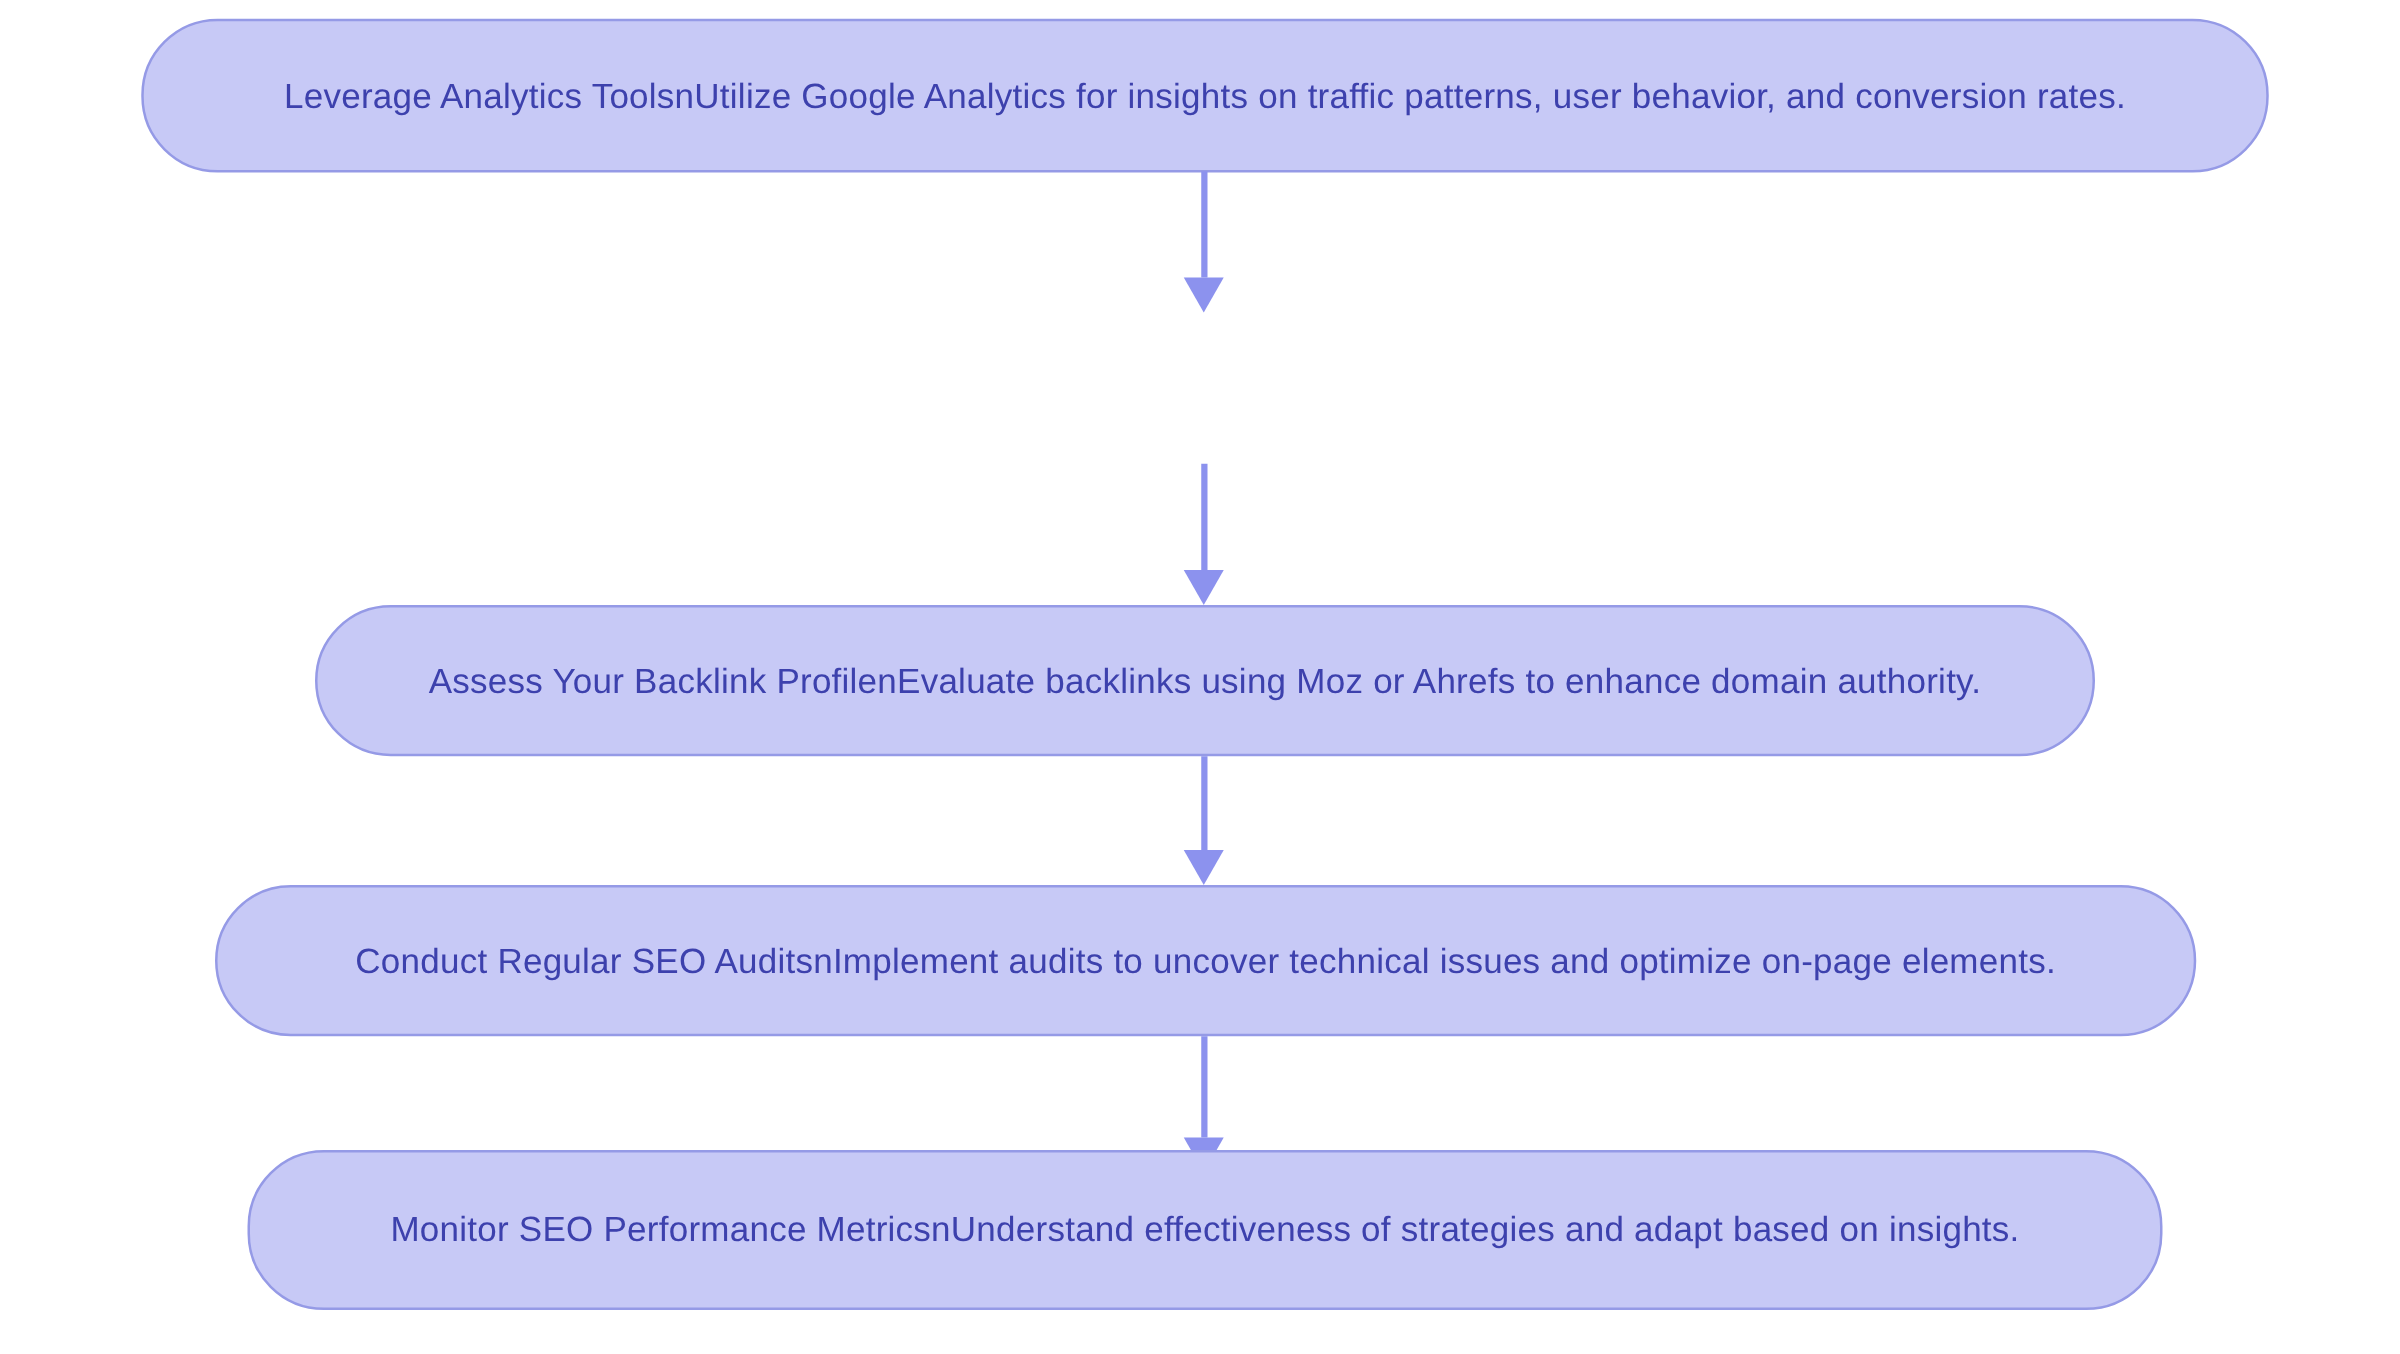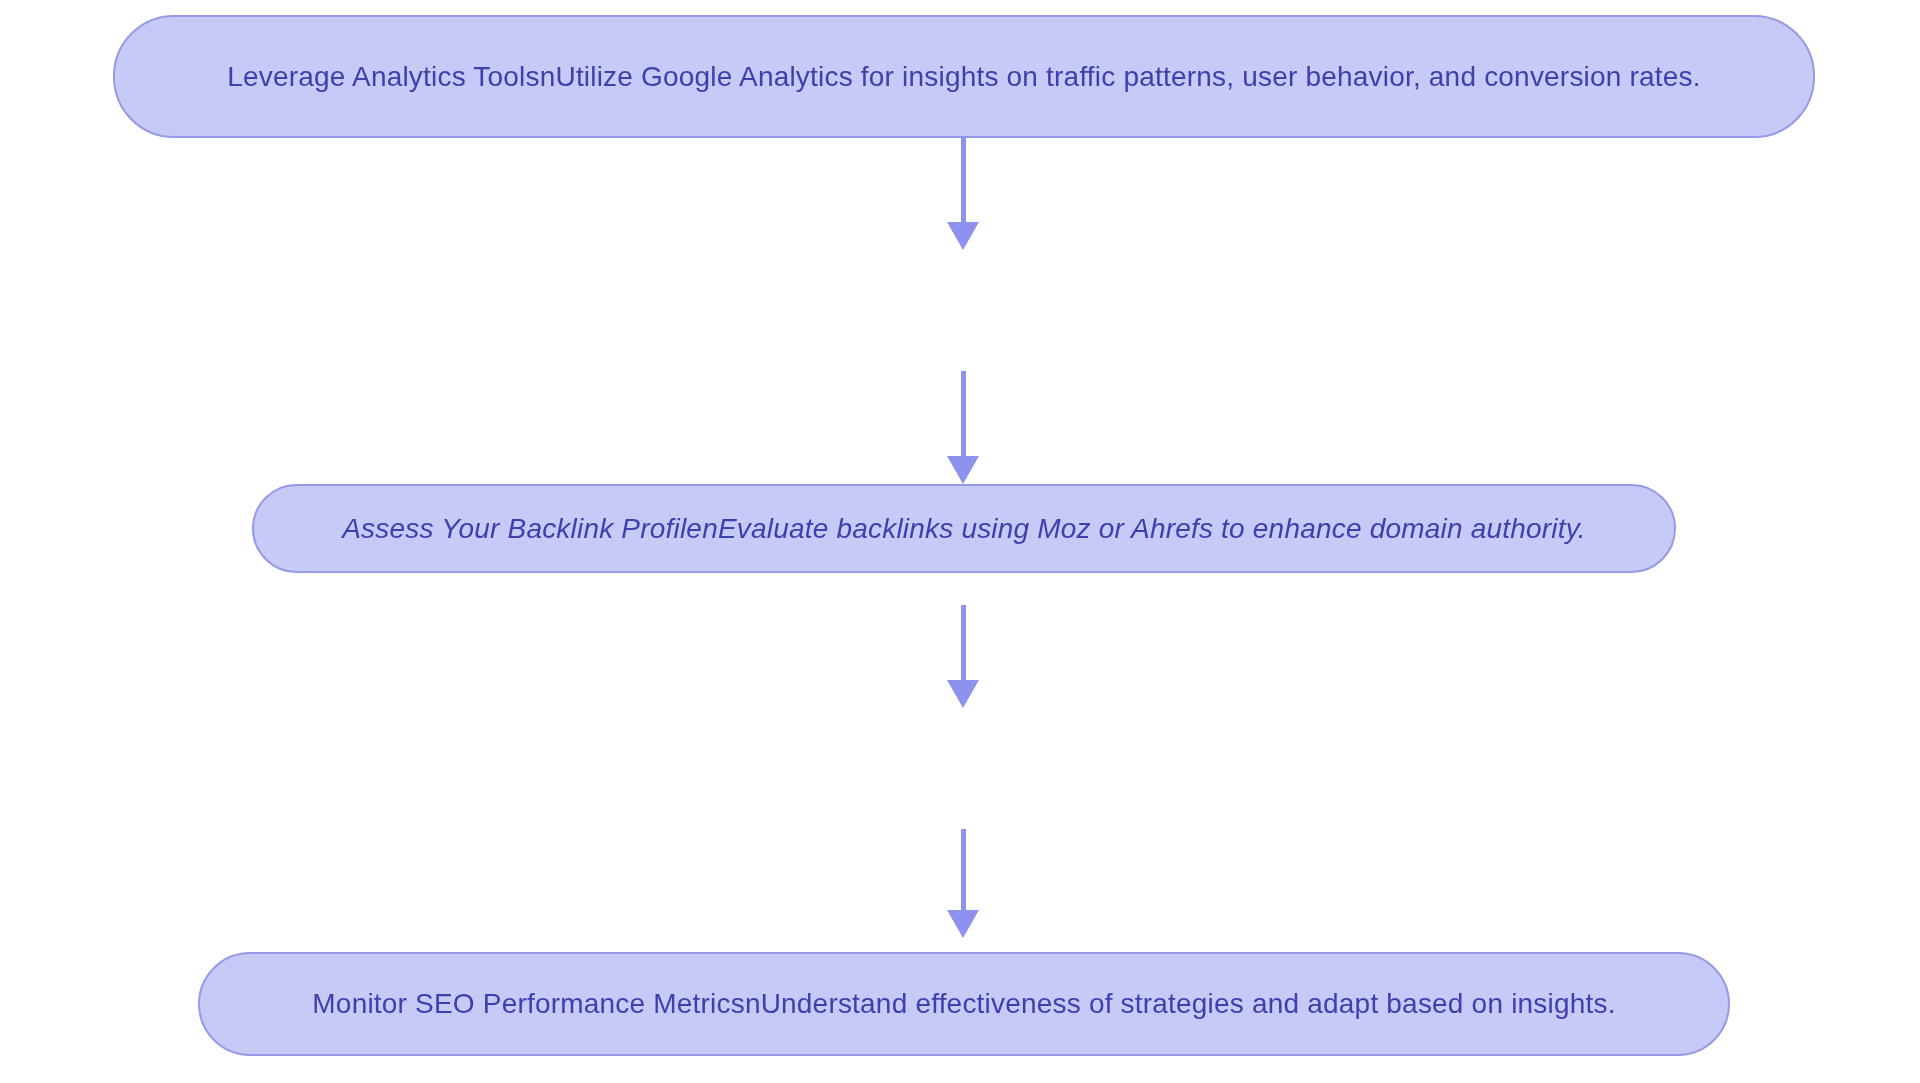--- a/index.html
+++ b/index.html
@@ -62,28 +62,29 @@
     <div class="shaft"></div>
     <div class="head"></div>
   </div>
 
 
   <div class="arrow" style="left:963px; top:371px; height:113px;">
     <div class="shaft"></div>
     <div class="head"></div>
   </div>
 
-  <div class="node" style="left:252px; top:484px; width:1424px; height:89px;font-style:italic;">Assess Your Backlink ProfilenEvaluate backlinks using Moz or Ahrefs to enhance domain authority.</div>
+  <div class="node" style="left:252px; top:484px; width:1424px; height:121px;">Assess Your Backlink ProfilenEvaluate backlinks using Moz or Ahrefs to enhance domain authority.</div>
 
   <div class="arrow" style="left:963px; top:605px; height:103px;">
     <div class="shaft"></div>
     <div class="head"></div>
   </div>
 
+  <div class="node" style="left:172px; top:708px; width:1585px; height:121px;">Conduct Regular SEO AuditsnImplement audits to uncover technical issues and optimize on-page elements.</div>
 
   <div class="arrow" style="left:963px; top:829px; height:109px;">
     <div class="shaft"></div>
     <div class="head"></div>
   </div>
 
-  <div class="node" style="left:198px; top:952px; width:1532px; height:104px;">Monitor SEO Performance MetricsnUnderstand effectiveness of strategies and adapt based on insights.</div>
+  <div class="node" style="left:198px; top:920px; width:1532px; height:128px;">Monitor SEO Performance MetricsnUnderstand effectiveness of strategies and adapt based on insights.</div>
 
 </div>
 
 </body></html>

